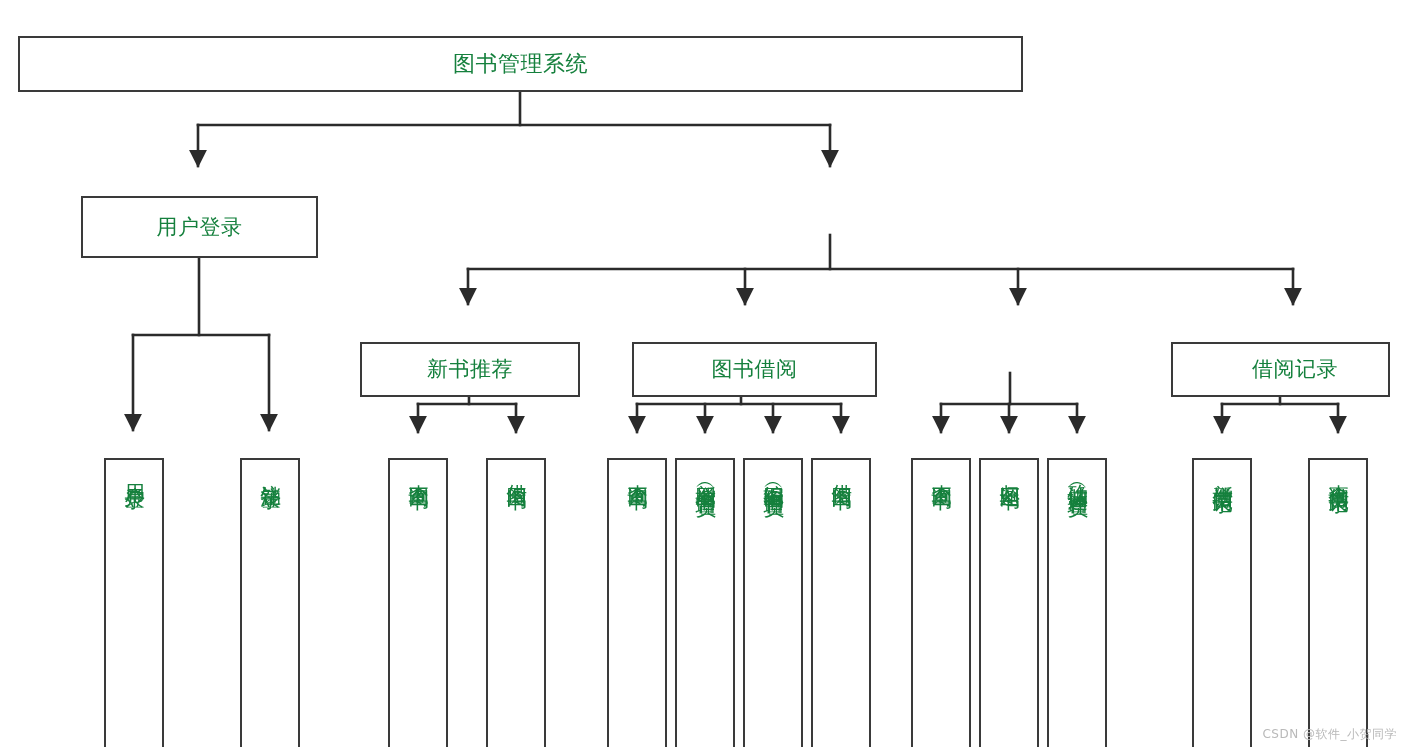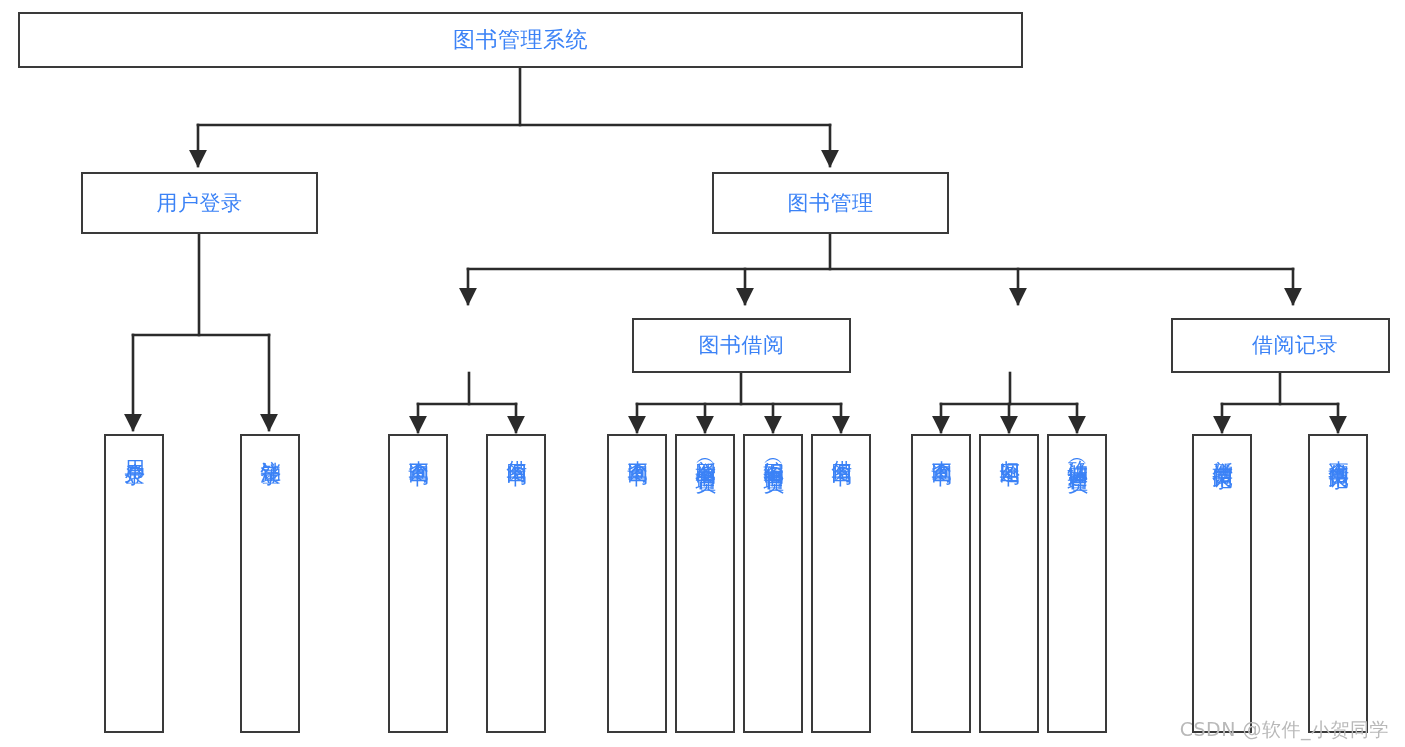--- a/index.html
+++ b/index.html
@@ -27,21 +27,22 @@
     pointer-events: none;
   }
   .node {
     position: absolute;
     box-sizing: border-box;
     border: 2.5px solid #3a3a3a;
     background: #ffffff;
     display: flex;
     align-items: center;
     justify-content: center;
-    color: #3b82f6;
+    color: #15803d;
+    margin-top: 24px;
   }
   .node .label {
     display: block;
     text-align: center;
     line-height: 1.18;
     letter-spacing: 0.5px;
   }
   .node.horiz .label {
     font-size: 21px;
     white-space: nowrap;
@@ -57,23 +58,23 @@
     font-size: 20.5px;
     line-height: 1.05;
     letter-spacing: 2px;
     white-space: nowrap;
   }
   #root-node .label {
     font-size: 22px;
   }
   #watermark {
     position: absolute;
-    right: 16px;
+    right: 8px;
     bottom: 4px;
-    font-size: 19px;
+    font-size: 12px;
     color: #b9b9b9;
     white-space: nowrap;
     letter-spacing: 0.5px;
     pointer-events: none;
   }
 </style>
 </head>
 <body>
 
 <div id="diagram-root">
@@ -128,25 +129,25 @@
     </g>
   </svg>
 
   <div class="node horiz" id="root-node" style="left:18px; top:12px; width:1005px; height:56px;">
     <span class="label">图书管理系统</span>
   </div>
 
   <div class="node horiz" style="left:81px; top:172px; width:237px; height:62px;">
     <span class="label">用户登录</span>
   </div>
-  <div class="node horiz" style="left:712px; top:172px; width:237px; height:62px;">
-    <span class="label">图书管理</span>
+
+  <div class="node horiz" style="left:360px; top:318px; width:220px; height:55px;">
+    <span class="label">新书推荐</span>
   </div>
-
-  <div class="node horiz" style="left:632px; top:318px; width:219px; height:55px;">
+  <div class="node horiz" style="left:632px; top:318px; width:245px; height:55px;">
     <span class="label">图书借阅</span>
   </div>
   <div class="node horiz" style="left:1171px; top:318px; width:219px; height:55px;padding-left:29px;">
     <span class="label">借阅记录</span>
   </div>
 
   <div class="node vert" style="left:104px; top:434px; width:60px; height:299px;">
     <span class="label">用户登录</span>
   </div>
   <div class="node vert" style="left:240px; top:434px; width:60px; height:299px;">

